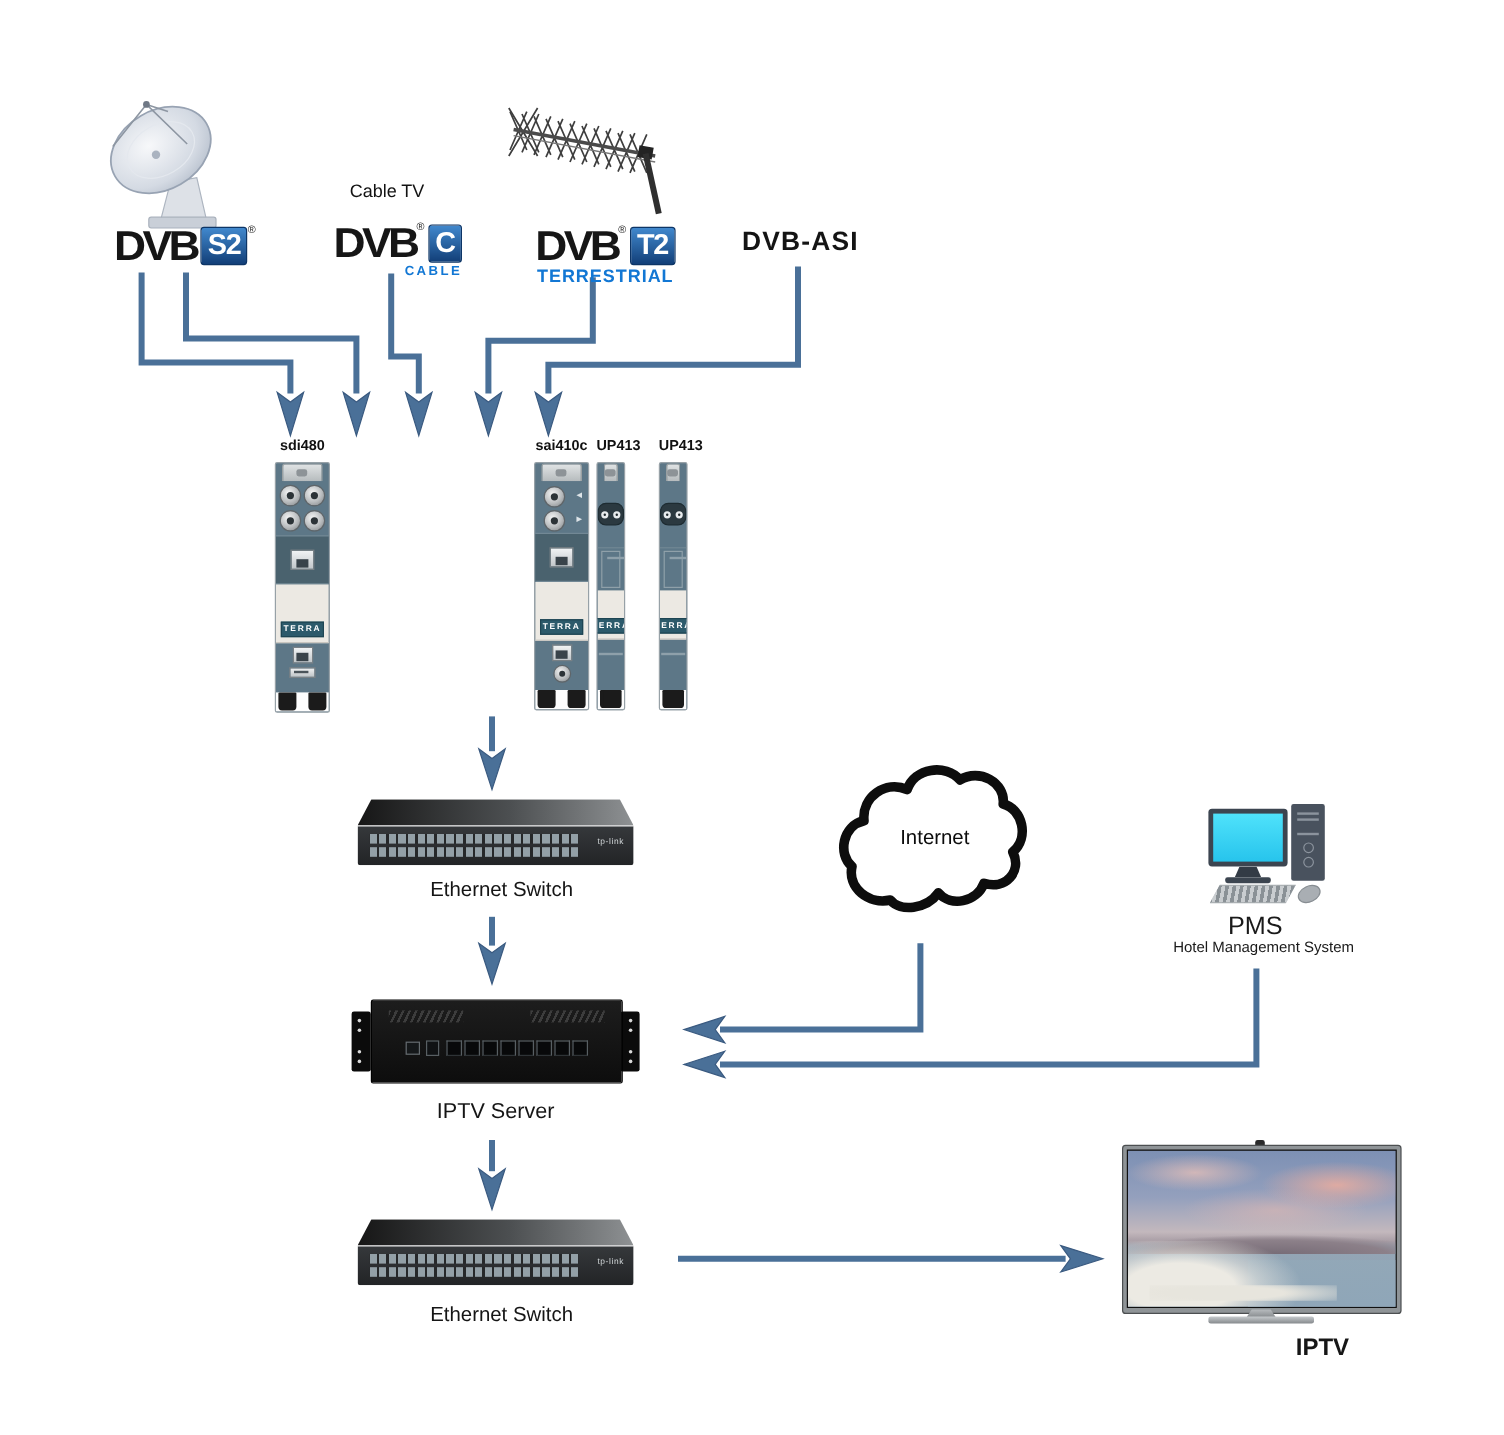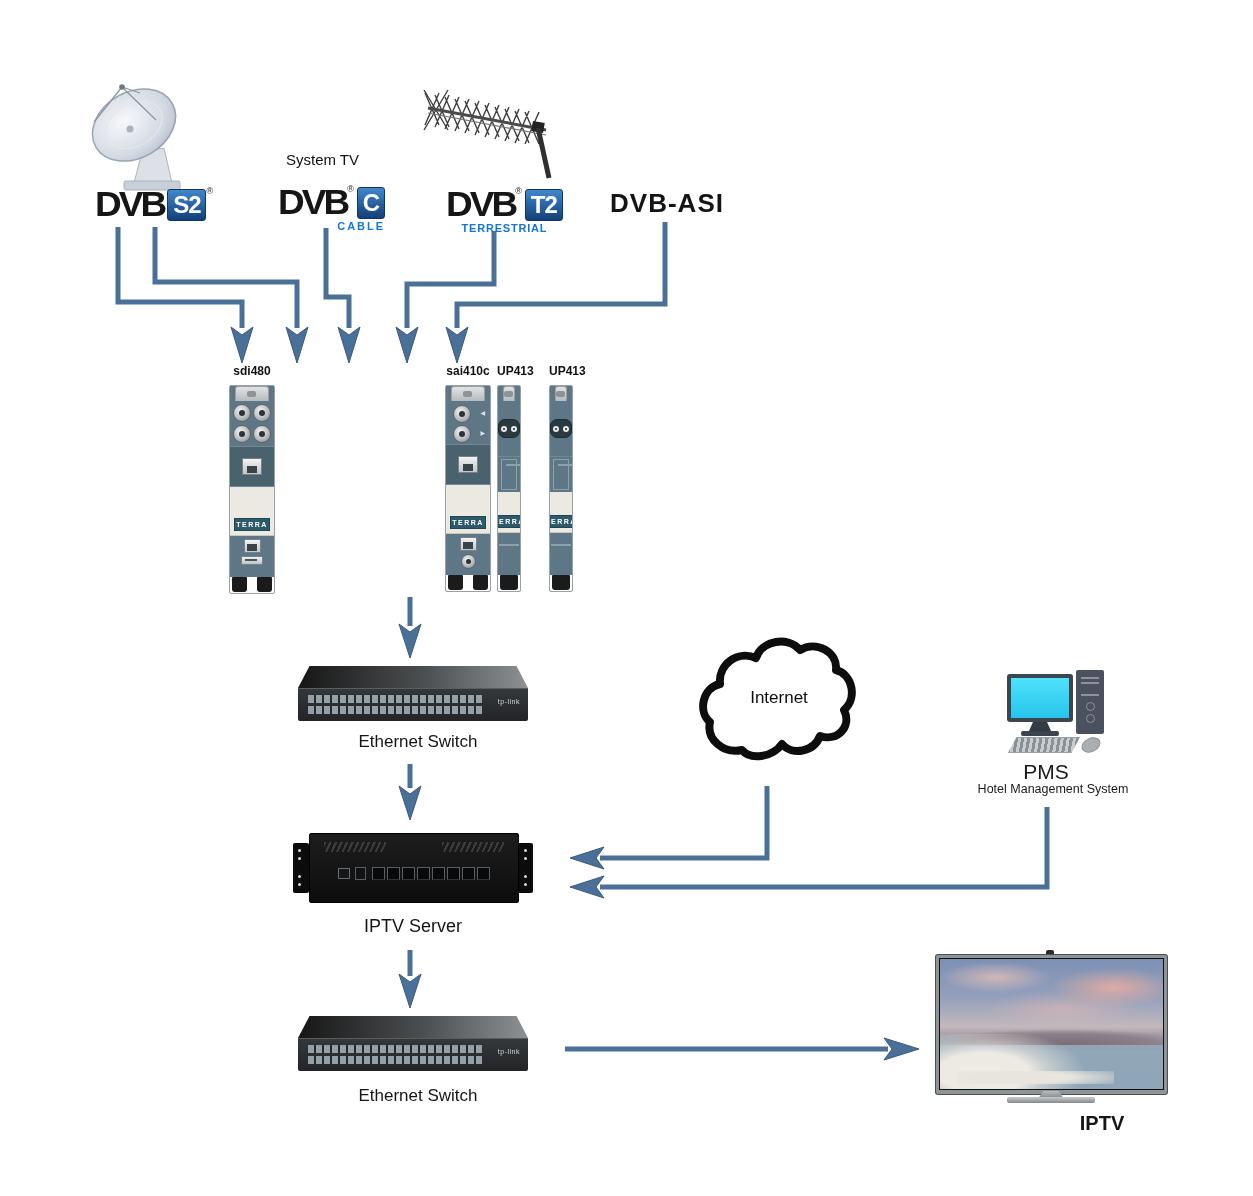--- a/index.html
+++ b/index.html
@@ -15,21 +15,21 @@
 
   
   .dvb-logo{display:flex;align-items:flex-start;}
   .dvb-word{font-weight:800;font-size:37px;line-height:33px;letter-spacing:-3px;color:#161616;transform:scaleY(.94);}
   .dvb-badge{margin-left:3px;margin-top:1px;padding:0 5px;height:30px;line-height:30px;
              font-weight:800;font-size:24px;color:#fff;letter-spacing:-1px;
              background:linear-gradient(#4188cd,#123f78);border:1px solid #0d3566;border-radius:3px;}
   .dvb-reg{font-size:9px;margin-top:-2px;color:#222;}
   .dvb-sub{font-weight:800;color:#1277d4;letter-spacing:2px;}
   .src-heading{font-size:15px;color:#121212;}
-  .asi-label{font-weight:800;font-size:26px;letter-spacing:1px;color:#141414;}
+  .asi-label{font-weight:800;font-size:22px;letter-spacing:1px;color:#141414;}
 
   
   .module{position:absolute;top:364px;width:46px;padding-left:10px;}
   .m-label{font-weight:bold;font-size:12px;text-align:center;height:16px;margin-bottom:5px;white-space:nowrap;}
   .m-body{border:1px solid #97a1a7;background:#5d7787;border-radius:2px;overflow:hidden;}
   .m-bracket{height:14px;margin:0 5px;background:linear-gradient(#e0e3e4,#b6bbbd);border:1px solid #9aa0a2;border-bottom:none;
              border-radius:3px 3px 0 0;position:relative;}
   .m-bracket::after{content:"";position:absolute;left:50%;top:4px;width:9px;height:6px;margin-left:-5px;
              background:#8d9397;border-radius:2px;}
   .m-top{height:43px;position:relative;border-bottom:1px solid #728895;}
@@ -192,37 +192,37 @@
     <rect x="110" y="42" width="12" height="10" fill="#232323" transform="rotate(10 116 47)"></rect>
     <path d="M116 48 L127 98" stroke="#2f2f2f" stroke-width="5"></path>
   </svg>
 
   <div class="abs dvb-logo" style="left:95px;top:188px">
     <span class="dvb-word">DVB</span>
     <span class="dvb-badge">S2</span>
     <span class="dvb-reg">®</span>
   </div>
 
-  <div class="abs ctr src-heading" style="left:270px;top:151px;width:105px">System TV</div>
+  <div class="abs ctr src-heading" style="left:270px;top:151px;width:105px">Cable TV</div>
   <div class="abs" style="left:278px;top:186px">
     <div class="dvb-logo">
       <span class="dvb-word">DVB</span>
       <span class="dvb-reg">®</span>
       <span class="dvb-badge">C</span>
     </div>
     <div class="dvb-sub" style="text-align:right;font-size:11px;margin-top:1px">CABLE</div>
   </div>
 
   <div class="abs" style="left:446px;top:188px">
     <div class="dvb-logo">
       <span class="dvb-word">DVB</span>
       <span class="dvb-reg">®</span>
       <span class="dvb-badge">T2</span>
     </div>
-    <div class="dvb-sub ctr" style="font-size:11px;letter-spacing:.8px;margin-top:1px">TERRESTRIAL</div>
+    <div class="dvb-sub ctr" style="font-size:15px;letter-spacing:.8px;margin-top:1px">TERRESTRIAL</div>
   </div>
 
   <div class="abs ctr asi-label" style="left:600px;top:188px;width:134px">DVB-ASI</div>
 
   <div class="module" style="left:219px">
     <div class="m-label">sdi480</div>
     <div class="m-body">
       <div class="m-bracket"></div>
       <div class="m-top quad">
         <span class="fc"></span>

